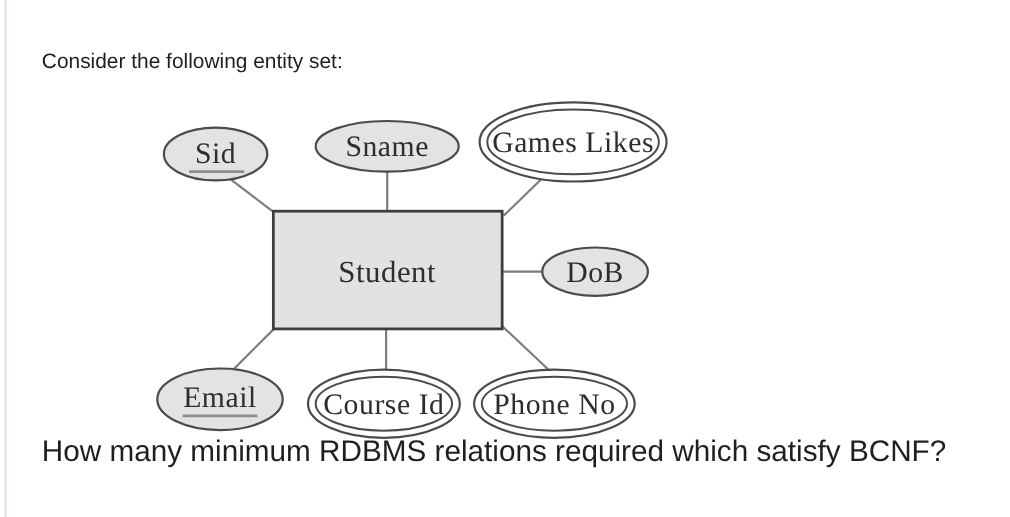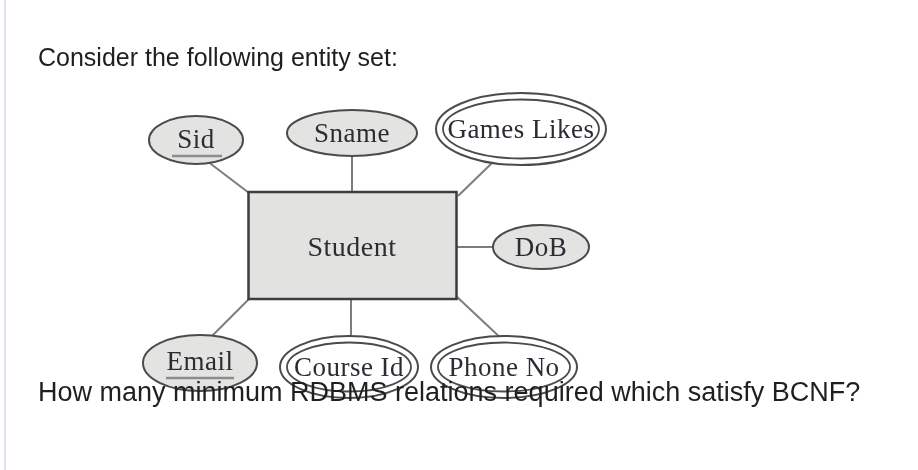--- a/index.html
+++ b/index.html
@@ -21,29 +21,29 @@
     top: 0;
     width: 2px;
     height: 470px;
     background: #dfe2ee;
   }
   .intro {
     position: absolute;
     left: 38px;
     top: 41px;
     margin: 0;
-    font-size: 25px;
+    font-size: 19px;
     line-height: 32px;
     color: #1f1f1f;
     white-space: nowrap;
   }
   .question {
     position: absolute;
     left: 38px;
-    top: 376px;
+    top: 394px;
     margin: 0;
     font-size: 27px;
     line-height: 32px;
     color: #1f1f1f;
     white-space: nowrap;
   }
   .er-svg {
     position: absolute;
     left: 0;
     top: 0;

